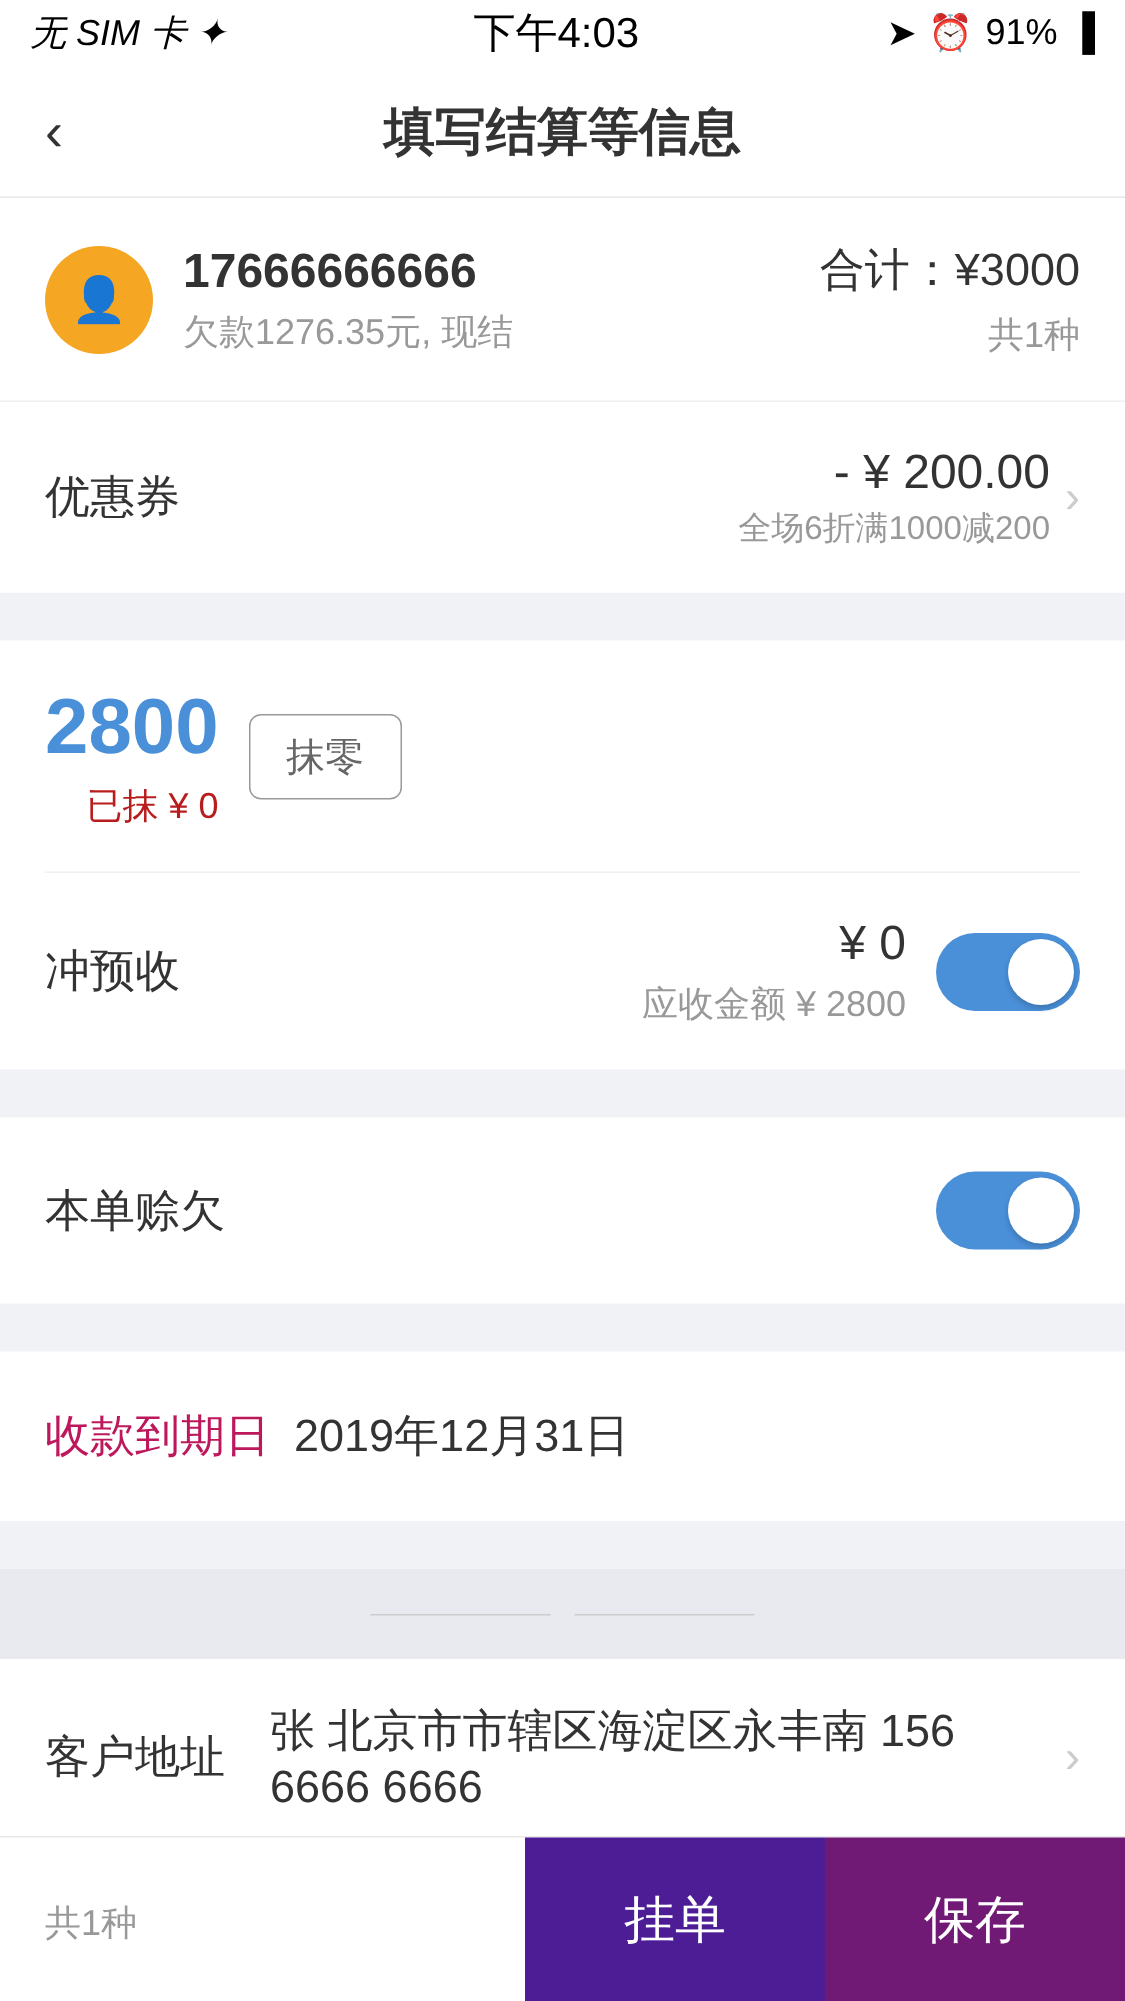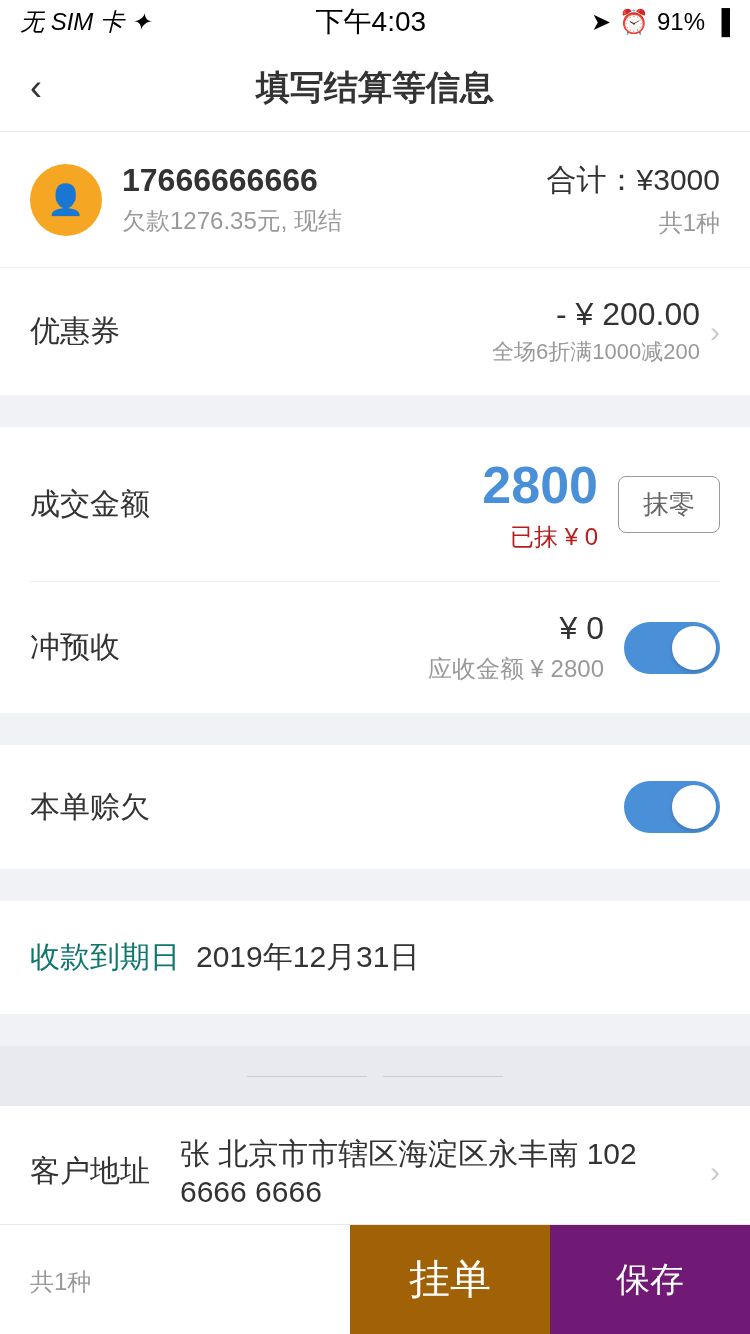--- a/index.html
+++ b/index.html
@@ -169,21 +169,21 @@
     .duedate-section {
       background: #fff;
       padding: 0 30px;
     }
     .duedate-row {
       display: flex;
       align-items: center;
       padding: 36px 0;
       gap: 16px;
     }
-    .duedate-label { font-size: 30px; color: #0f766e; }
+    .duedate-label { font-size: 30px; color: #be185d; }
     .duedate-value { font-size: 30px; color: #333; }
 
     
     .logistics-divider {
       background: #e8eaf0;
       height: 60px;
       display: flex;
       align-items: center;
       justify-content: center;
     }
@@ -237,23 +237,23 @@
       padding: 0 30px;
     }
     .bottom-deal { font-size: 28px; color: #333; display: flex; align-items: baseline; gap: 10px; }
     .bottom-deal-label { font-size: 28px; color: #333; }
     .bottom-deal-amount { font-size: 40px; font-weight: 600; color: #333; }
     .bottom-count { font-size: 24px; color: #999; margin-top: 4px; }
     .bottom-buttons { display: flex; height: 100%; }
     .btn-hold {
       width: 200px;
       height: 100%;
-      background: #a16207;
+      background: #4c1d95;
       display: flex; align-items: center; justify-content: center;
-      font-size: 41px;
+      font-size: 34px;
       color: #fff;
       cursor: pointer;
     }
     .btn-save {
       width: 200px;
       height: 100%;
       background: #701a75;
       display: flex; align-items: center; justify-content: center;
       font-size: 34px;
       color: #fff;
@@ -308,21 +308,20 @@
       <div class="chevron-right">›</div>
     </div>
   </div>
 </div>
 
 <div class="divider"></div>
 
 <div class="amount-section section">
 
   <div class="amount-row">
-    <div class="amount-label">成交金额</div>
     <div class="amount-right">
       <div>
         <div class="amount-value">2800</div>
         <div class="amount-sub">已抹  ¥ 0</div>
       </div>
       <button class="round-btn">抹零</button>
     </div>
   </div>
 
   <div class="amount-row">
@@ -365,21 +364,21 @@
   <div class="logistics-text">
     <div class="logistics-line"></div>
     <div class="logistics-line"></div>
   </div>
 </div>
 
 <div class="address-section section">
   <div class="address-row">
     <div class="address-label">客户地址</div>
     <div class="address-right">
-      <div class="address-value">张 北京市市辖区海淀区永丰南 102 6666 6666</div>
+      <div class="address-value">张 北京市市辖区海淀区永丰南 156 6666 6666</div>
       <div class="chevron-right">›</div>
     </div>
   </div>
 </div>
 
 <div class="empty-area"></div>
 
 <div class="bottom-bar">
   <div class="bottom-summary">
     <div class="bottom-count">共1种</div>

